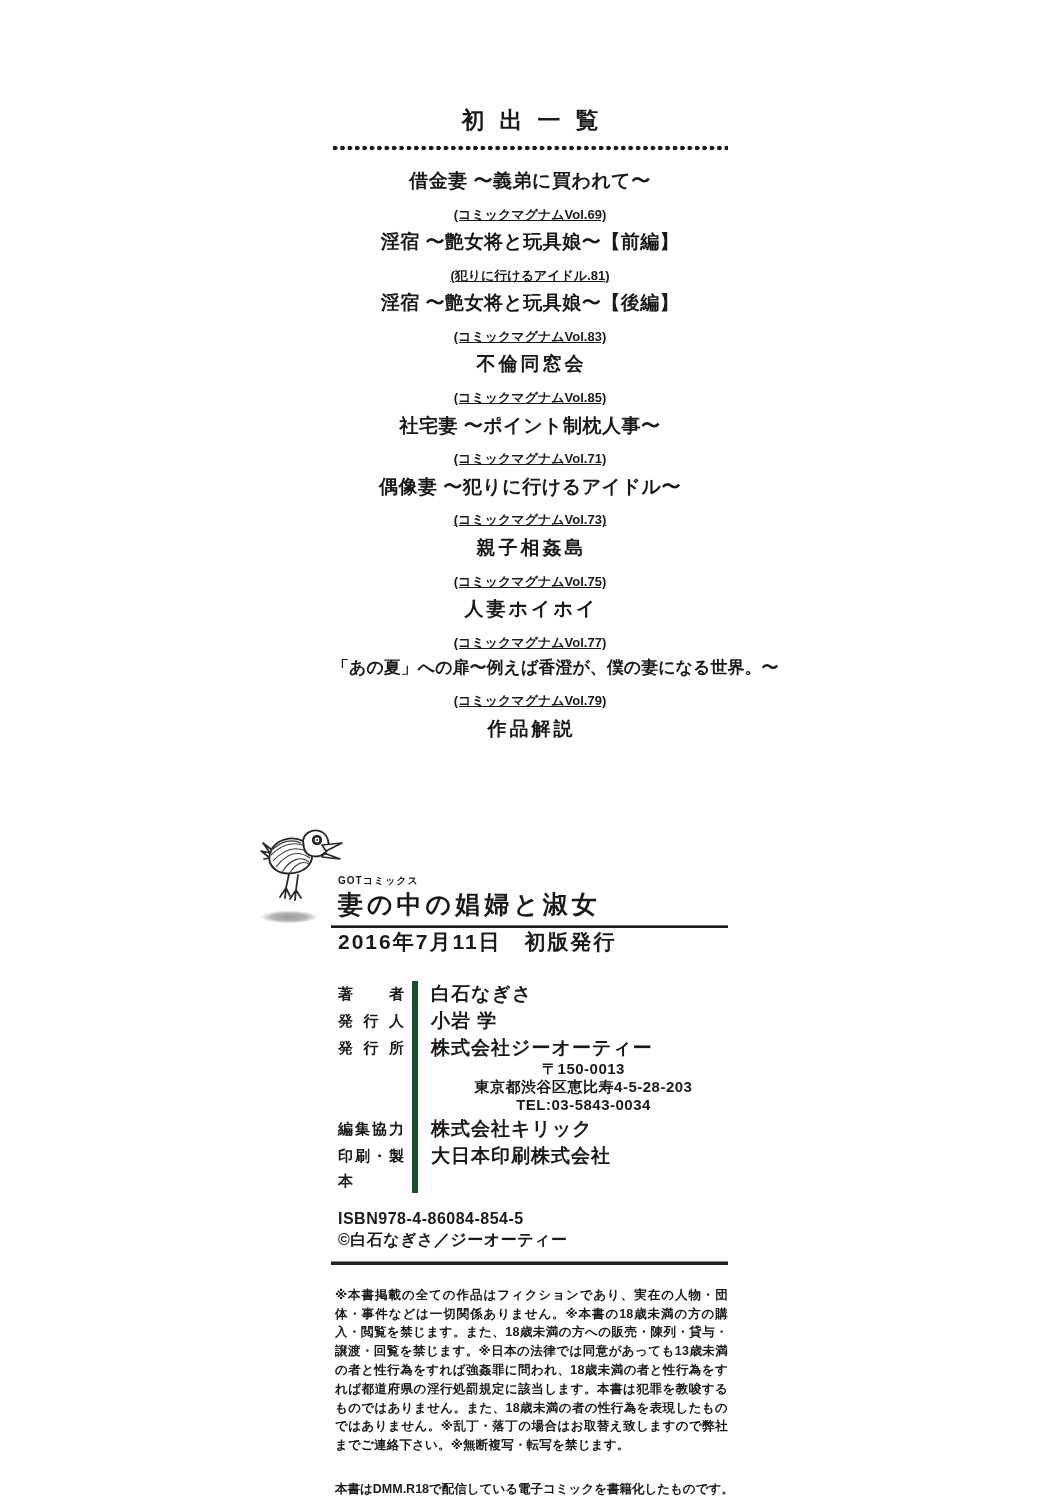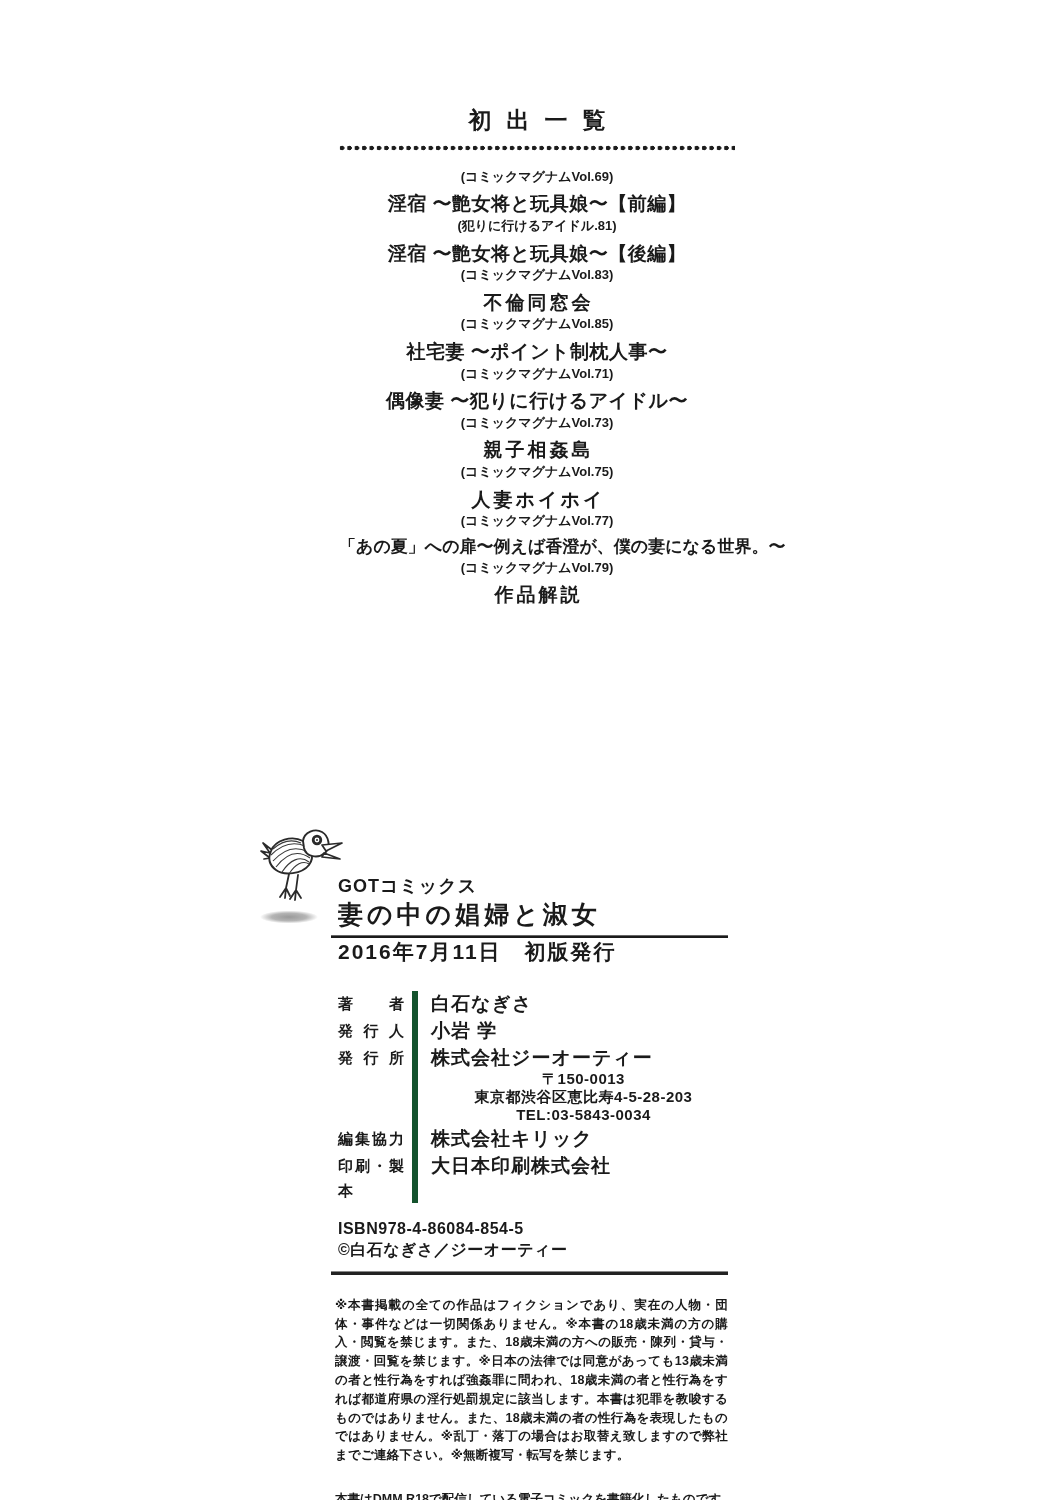--- a/index.html
+++ b/index.html
@@ -14,21 +14,21 @@
     width: 1058px;
     height: 1500px;
     background: #ffffff;
     overflow: hidden;
   }
 
   
   .first-pub {
     position: absolute;
     top: 106px;
-    left: 339px;
+    left: 332px;
     width: 396px;
     text-align: center;
   }
   .fp-heading {
     font-size: 23px;
     font-weight: 800;
     letter-spacing: 15px;
     padding-left: 15px;
     line-height: 1.3;
     white-space: nowrap;
@@ -48,41 +48,42 @@
     letter-spacing: 0.5px;
     line-height: 1.35;
     white-space: nowrap;
   }
   .etitle.small { font-size: 17px; letter-spacing: 0; }
   .etitle.spread { letter-spacing: 3px; padding-left: 3px; text-align: center; }
   .esrc {
     font-size: 13px;
     font-weight: 600;
     line-height: 1.35;
-    margin-top: 0px;
+    margin-top: 12px;
     margin-bottom: 5px;
     white-space: nowrap;
+    text-decoration: underline;
   }
 
   
   .colophon {
     position: absolute;
     top: 820px;
     left: 331px;
     width: 397px;
   }
   .bird {
     position: absolute;
     left: -72px;
     top: 8px;
   }
   .imprint {
     margin-top: 54px;
     padding-left: 7px;
-    font-size: 18px;
+    font-size: 10px;
     font-weight: 600;
     letter-spacing: 1px;
   }
   .book-title {
     padding-left: 7px;
     margin-top: 2px;
     font-size: 25px;
     font-weight: 800;
     letter-spacing: 4px;
     line-height: 1.15;
@@ -169,20 +170,21 @@
 <body>
 
 <div class="page">
 
   <section class="first-pub">
     <h1 class="fp-heading">初出一覧</h1>
     <div class="dotted"></div>
     <div class="entries">
 
       <div class="entry">
+        <div class="etitle">借金妻 〜義弟に買われて〜</div>
         <div class="esrc">(コミックマグナムVol.69)</div>
       </div>
       <div class="entry">
         <div class="etitle">淫宿 〜艶女将と玩具娘〜【前編】</div>
         <div class="esrc">(犯りに行けるアイドル.81)</div>
       </div>
       <div class="entry">
         <div class="etitle">淫宿 〜艶女将と玩具娘〜【後編】</div>
         <div class="esrc">(コミックマグナムVol.83)</div>
       </div>

